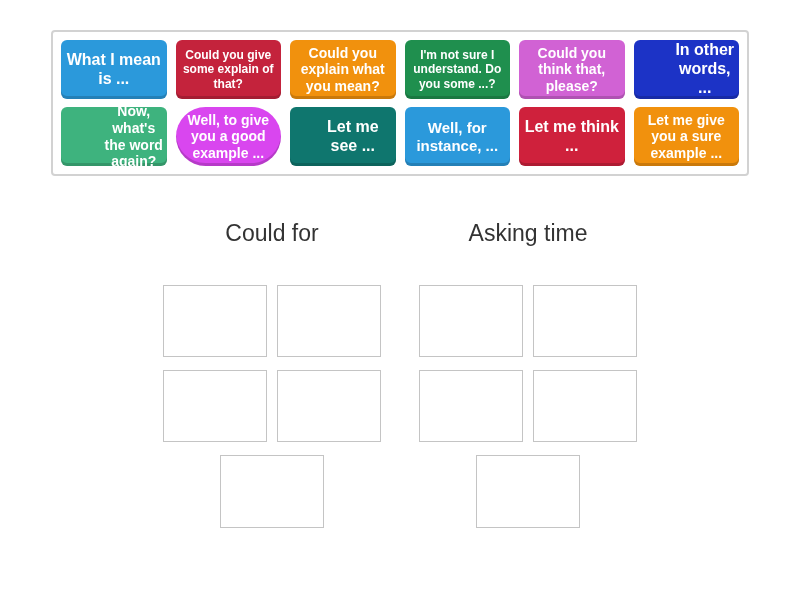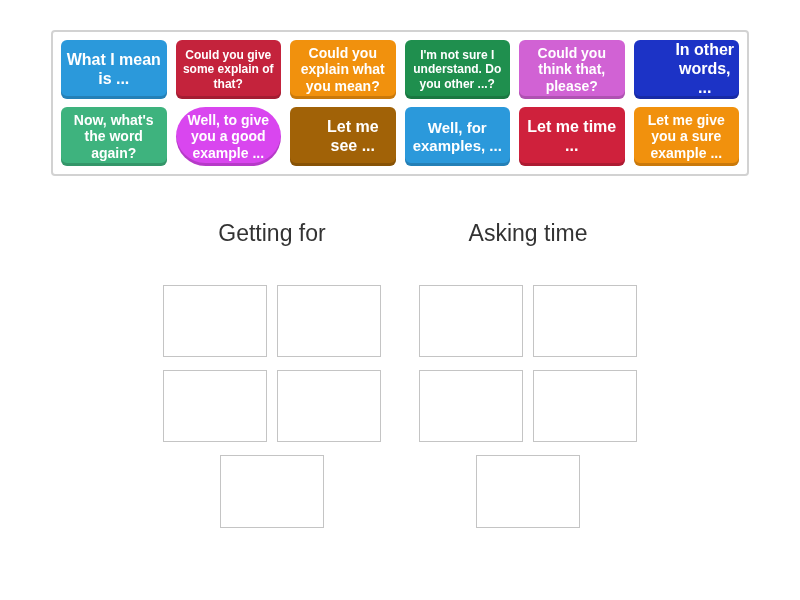--- a/index.html
+++ b/index.html
@@ -76,36 +76,36 @@
 </style>
 </head>
 <body>
 
 <div class="page">
 
   <div class="tray">
     <div class="tile fs-lg" style="background: rgb(43, 153, 219);">What I mean is ...</div>
     <div class="tile fs-xs" style="background: rgb(196, 35, 60);">Could you give some explain of that?</div>
     <div class="tile fs-sm" style="background: rgb(241, 145, 13);">Could you explain what you mean?</div>
-    <div class="tile fs-xs" style="background: rgb(31, 143, 78);">I'm not sure I understand. Do you other ...?</div>
+    <div class="tile fs-xs" style="background: rgb(31, 143, 78);">I'm not sure I understand. Do you some ...?</div>
     <div class="tile fs-sm" style="background: rgb(209, 98, 212);">Could you think that, please?</div>
     <div class="tile fs-lg" style="background: rgb(28, 51, 198); padding-left: 40px;">In other words, ...</div>
-    <div class="tile fs-sm" style="background: rgb(62, 179, 126);">Now, what's the word again?</div>
+    <div class="tile fs-sm" style="background: rgb(62, 179, 126); padding-left: 43px;">Now, what's the word again?</div>
     <div class="tile fs-sm" style="background: #d946ef; border-radius: 31px;">Well, to give you a good example ...</div>
-    <div class="tile fs-lg" style="background: #a16207; padding-left: 23px;">Let me see ...</div>
-    <div class="tile fs-md" style="background: rgb(43, 153, 219);">Well, for examples, ...</div>
-    <div class="tile fs-lg" style="background: rgb(207, 33, 60);">Let me time ...</div>
+    <div class="tile fs-lg" style="background: #0f766e; padding-left: 23px;">Let me see ...</div>
+    <div class="tile fs-md" style="background: rgb(43, 153, 219);">Well, for instance, ...</div>
+    <div class="tile fs-lg" style="background: rgb(207, 33, 60);">Let me think ...</div>
     <div class="tile fs-sm" style="background: rgb(241, 145, 13);">Let me give you a sure example ...</div>
   </div>
 
   <div class="groups">
 
     <div class="group">
       <div class="group-title">
-        <span>Getting for</span>
+        <span>Could for</span>
       </div>
       <div class="slot-grid">
         <div class="slot"></div>
         <div class="slot"></div>
         <div class="slot"></div>
         <div class="slot"></div>
       </div>
       <div class="slot slot-center"></div>
     </div>
 

